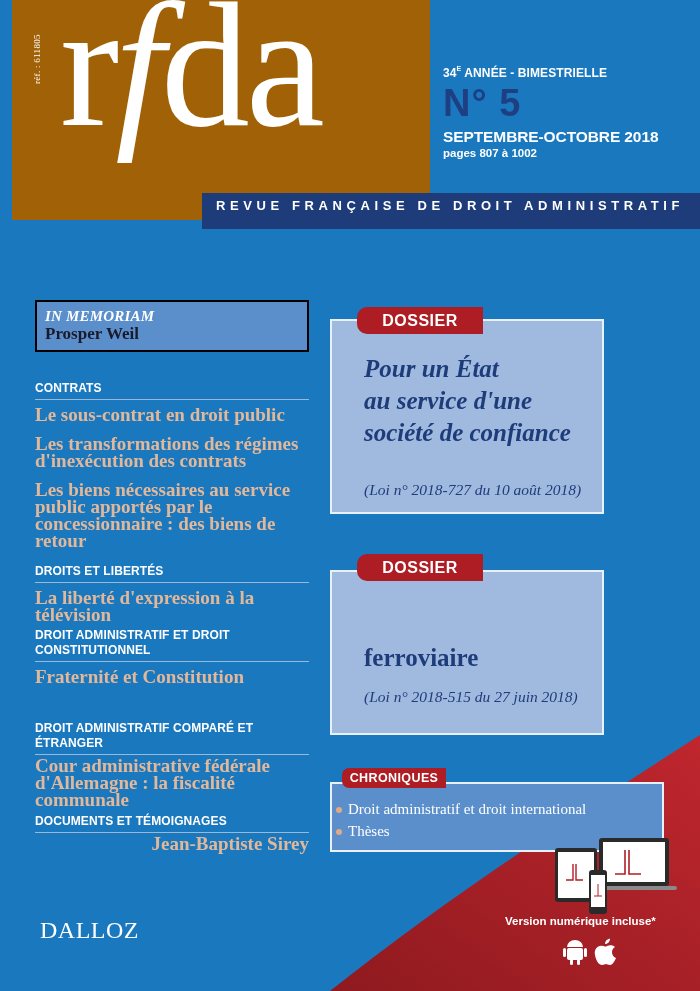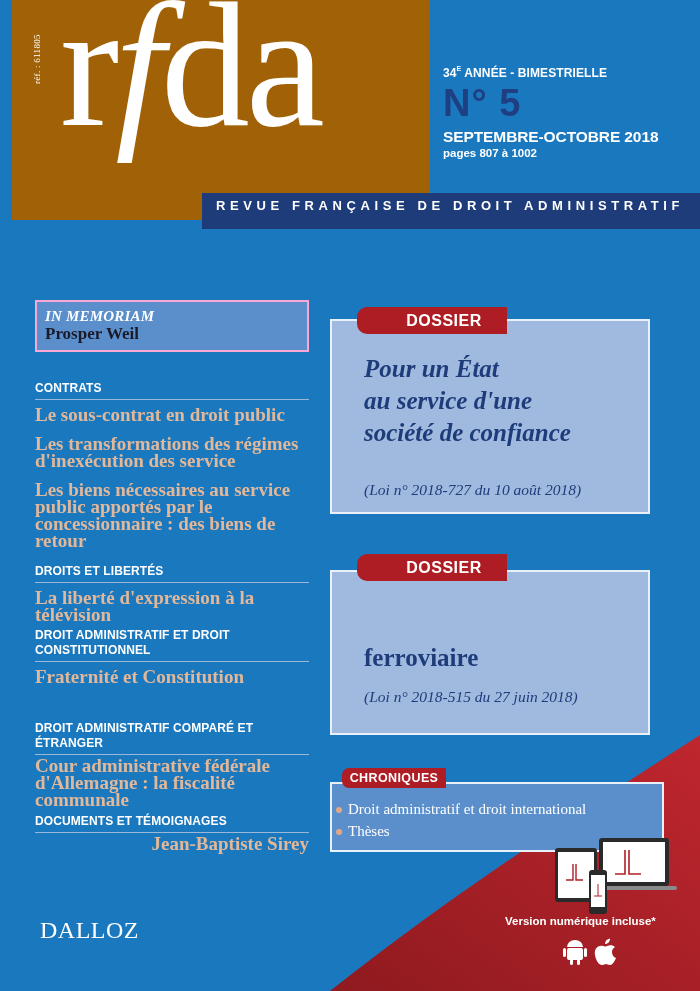--- a/index.html
+++ b/index.html
@@ -18,33 +18,33 @@
   .issue-info { position: absolute; left: 443px; top: 66px; color: #fff; font-family: "Liberation Sans", sans-serif; }
   .issue-year { font-size: 12px; font-weight: bold; letter-spacing: 0.1px; }
   .issue-year sup { font-size: 7px; vertical-align: top; position: relative; top: -1px; }
   .issue-num { font-size: 38px; font-weight: bold; color: #1f3f83; line-height: 1; margin-top: 4px; letter-spacing: 1px; }
   .issue-period { font-size: 15.5px; font-weight: bold; margin-top: 6px; letter-spacing: -0.1px; }
   .issue-pages { font-size: 11.5px; font-weight: bold; margin-top: 1px; }
 
   .subtitle-bar { position: absolute; left: 202px; top: 193px; width: 498px; height: 36px; background: #1e3c7a; color: #fff; font-family: "Liberation Sans", sans-serif; font-weight: bold; font-size: 13px; letter-spacing: 4.6px; line-height: 26px; padding-left: 14px; box-sizing: border-box; white-space: nowrap; }
 
   
-  .memoriam { position: absolute; left: 35px; top: 300px; width: 274px; height: 52px; background: #5b8fcb; border: 2px solid #f9a8d4; box-sizing: border-box; padding: 6px 0 0 8px; }
+  .memoriam { position: absolute; left: 35px; top: 300px; width: 274px; height: 52px; background: #5b8fcb; border: 2px solid #000000; box-sizing: border-box; padding: 6px 0 0 8px; }
   .memoriam-label { color: #fff; font-family: "Liberation Serif", serif; font-style: italic; font-weight: bold; font-size: 15px; letter-spacing: 0.2px; line-height: 16px; }
   .memoriam-name { color: #1a1a2a; font-family: "Liberation Serif", serif; font-weight: bold; font-size: 17px; line-height: 20px; }
 
   .toc { position: absolute; left: 35px; top: 381px; width: 274px; }
   .toc-section { position: absolute; left: 0; width: 274px; }
   .toc-heading { color: #fff; font-family: "Liberation Sans", sans-serif; font-weight: bold; font-size: 12px; line-height: 15px; padding-bottom: 3px; border-bottom: 1px solid #9ab8d8; letter-spacing: 0.1px; }
   .toc-item { color: #e2b89a; font-family: "Liberation Serif", serif; font-weight: bold; font-size: 19px; line-height: 17px; margin-top: 6px; }
   .toc-item + .toc-item { margin-top: 12px; }
 
   
-  .dossier-box { position: absolute; left: 330px; width: 320px; background: #a0badf; border: 2px solid #e8f0fa; box-sizing: border-box; }
-  .dossier-tag { position: absolute; left: 357px; height: 27px; width: 126px; background: #ae1c24; border-radius: 10px 0 0 10px; color: #fff; font-family: "Liberation Sans", sans-serif; font-weight: bold; font-size: 16px; line-height: 27px; text-align: center; letter-spacing: 0.5px; padding-left: 24px; }
+  .dossier-box { position: absolute; left: 330px; width: 274px; background: #a0badf; border: 2px solid #e8f0fa; box-sizing: border-box; }
+  .dossier-tag { position: absolute; left: 357px; height: 27px; width: 126px; background: #ae1c24; border-radius: 10px 0 0 10px; color: #fff; font-family: "Liberation Sans", sans-serif; font-weight: bold; font-size: 16px; line-height: 27px; text-align: center; letter-spacing: 0.5px; }
   .dossier-title { position: absolute; left: 32px; color: #1e3c7a; font-family: "Liberation Serif", serif; font-weight: bold; font-size: 25px; line-height: 32px; }
   .dossier-title.italic { font-style: italic; }
   .dossier-law { position: absolute; left: 32px; color: #1e3c7a; font-family: "Liberation Serif", serif; font-style: italic; font-size: 15.5px; line-height: 18px; }
 
   
   .chron-box { position: absolute; left: 330px; top: 782px; width: 334px; height: 70px; background: #5b8fcb; border: 2px solid #e8f0fa; box-sizing: border-box; }
   .chron-tag { position: absolute; left: 342px; top: 768px; width: 104px; height: 20px; background: #ae1c24; border-radius: 7px 0 0 7px; color: #fff; font-family: "Liberation Sans", sans-serif; font-weight: bold; font-size: 12.5px; line-height: 20px; text-align: center; letter-spacing: 0.4px; }
   .chron-list { position: absolute; left: 336px; top: 798px; }
   .chron-item { color: #fff; font-family: "Liberation Serif", serif; font-weight: normal; font-size: 15px; line-height: 22px; white-space: nowrap; }
   .chron-item .bullet { display: inline-block; width: 6px; height: 6px; border-radius: 50%; background: #e2a884; margin-right: 6px; vertical-align: middle; position: relative; top: -1px; }
@@ -87,21 +87,21 @@
 
   <div class="memoriam">
     <div class="memoriam-label">IN MEMORIAM</div>
     <div class="memoriam-name">Prosper Weil</div>
   </div>
 
   <div class="toc">
     <div class="toc-section" style="top:0px;">
       <div class="toc-heading">CONTRATS</div>
       <div class="toc-item">Le sous-contrat en droit public</div>
-      <div class="toc-item">Les transformations des régimes d'inexécution des service</div>
+      <div class="toc-item">Les transformations des régimes d'inexécution des contrats</div>
       <div class="toc-item">Les biens nécessaires au service public apportés par le concessionnaire : des biens de retour</div>
     </div>
     <div class="toc-section" style="top:183px;">
       <div class="toc-heading">DROITS ET LIBERTÉS</div>
       <div class="toc-item">La liberté d'expression à la télévision</div>
     </div>
     <div class="toc-section" style="top:247px;">
       <div class="toc-heading" style="width:200px; border-bottom:none; padding-bottom:0;">DROIT ADMINISTRATIF ET DROIT CONSTITUTIONNEL</div>
       <div style="border-bottom:1px solid #9ab8d8; margin-top:3px;"></div>
       <div class="toc-item">Fraternité et Constitution</div>

